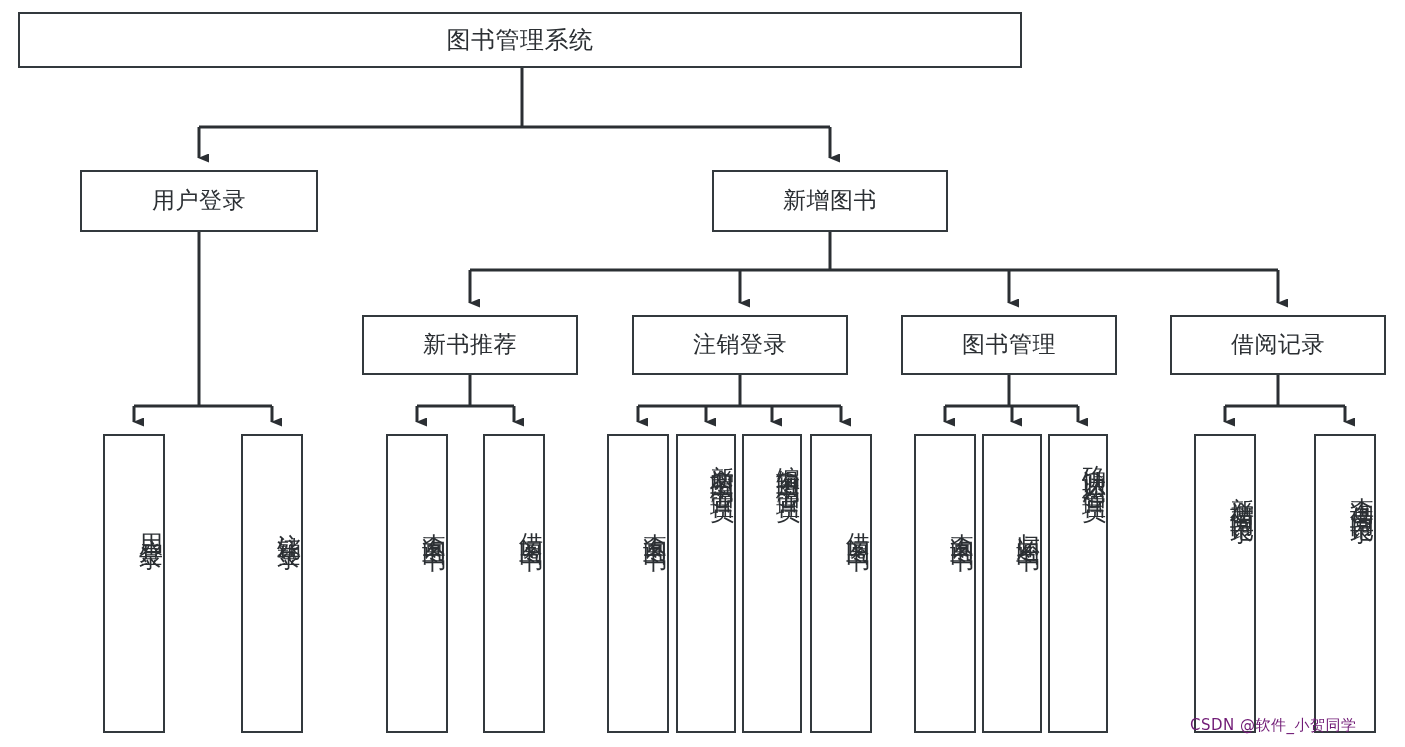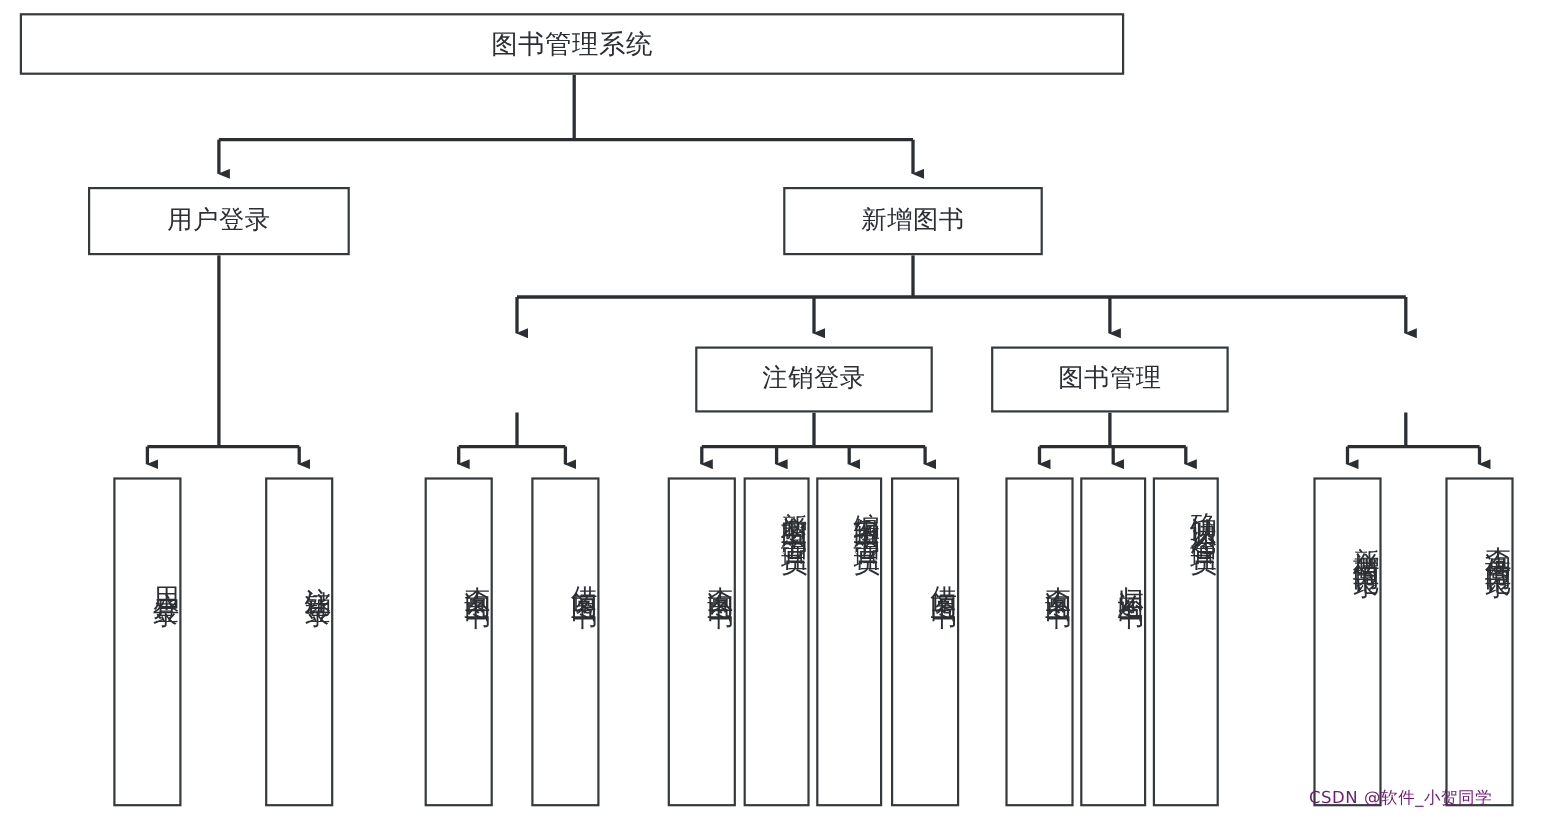--- a/index.html
+++ b/index.html
@@ -138,29 +138,35 @@
   </div>
 
   <div class="node h" style="left:80px; top:170px; width:238px; height:62px;">
     <span class="label">用户登录</span>
   </div>
 
   <div class="node h" style="left:712px; top:170px; width:236px; height:62px;">
     <span class="label">新增图书</span>
   </div>
 
+  <div class="node h" style="left:362px; top:315px; width:216px; height:60px;">
+    <span class="label">新书推荐</span>
+  </div>
 
   <div class="node h" style="left:632px; top:315px; width:216px; height:60px;">
     <span class="label">注销登录</span>
   </div>
 
   <div class="node h" style="left:901px; top:315px; width:216px; height:60px;">
     <span class="label">图书管理</span>
   </div>
 
+  <div class="node h" style="left:1170px; top:315px; width:216px; height:60px;">
+    <span class="label">借阅记录</span>
+  </div>
 
   <div class="node v" style="left:103px; top:434px; width:62px; height:299px; padding-top:78px;">
     <span class="label">用户登录</span>
   </div>
 
   <div class="node v" style="left:241px; top:434px; width:62px; height:299px; padding-top:78px;">
     <span class="label">注销登录</span>
   </div>
 
   <div class="node v" style="left:386px; top:434px; width:62px; height:299px; padding-top:78px;">

